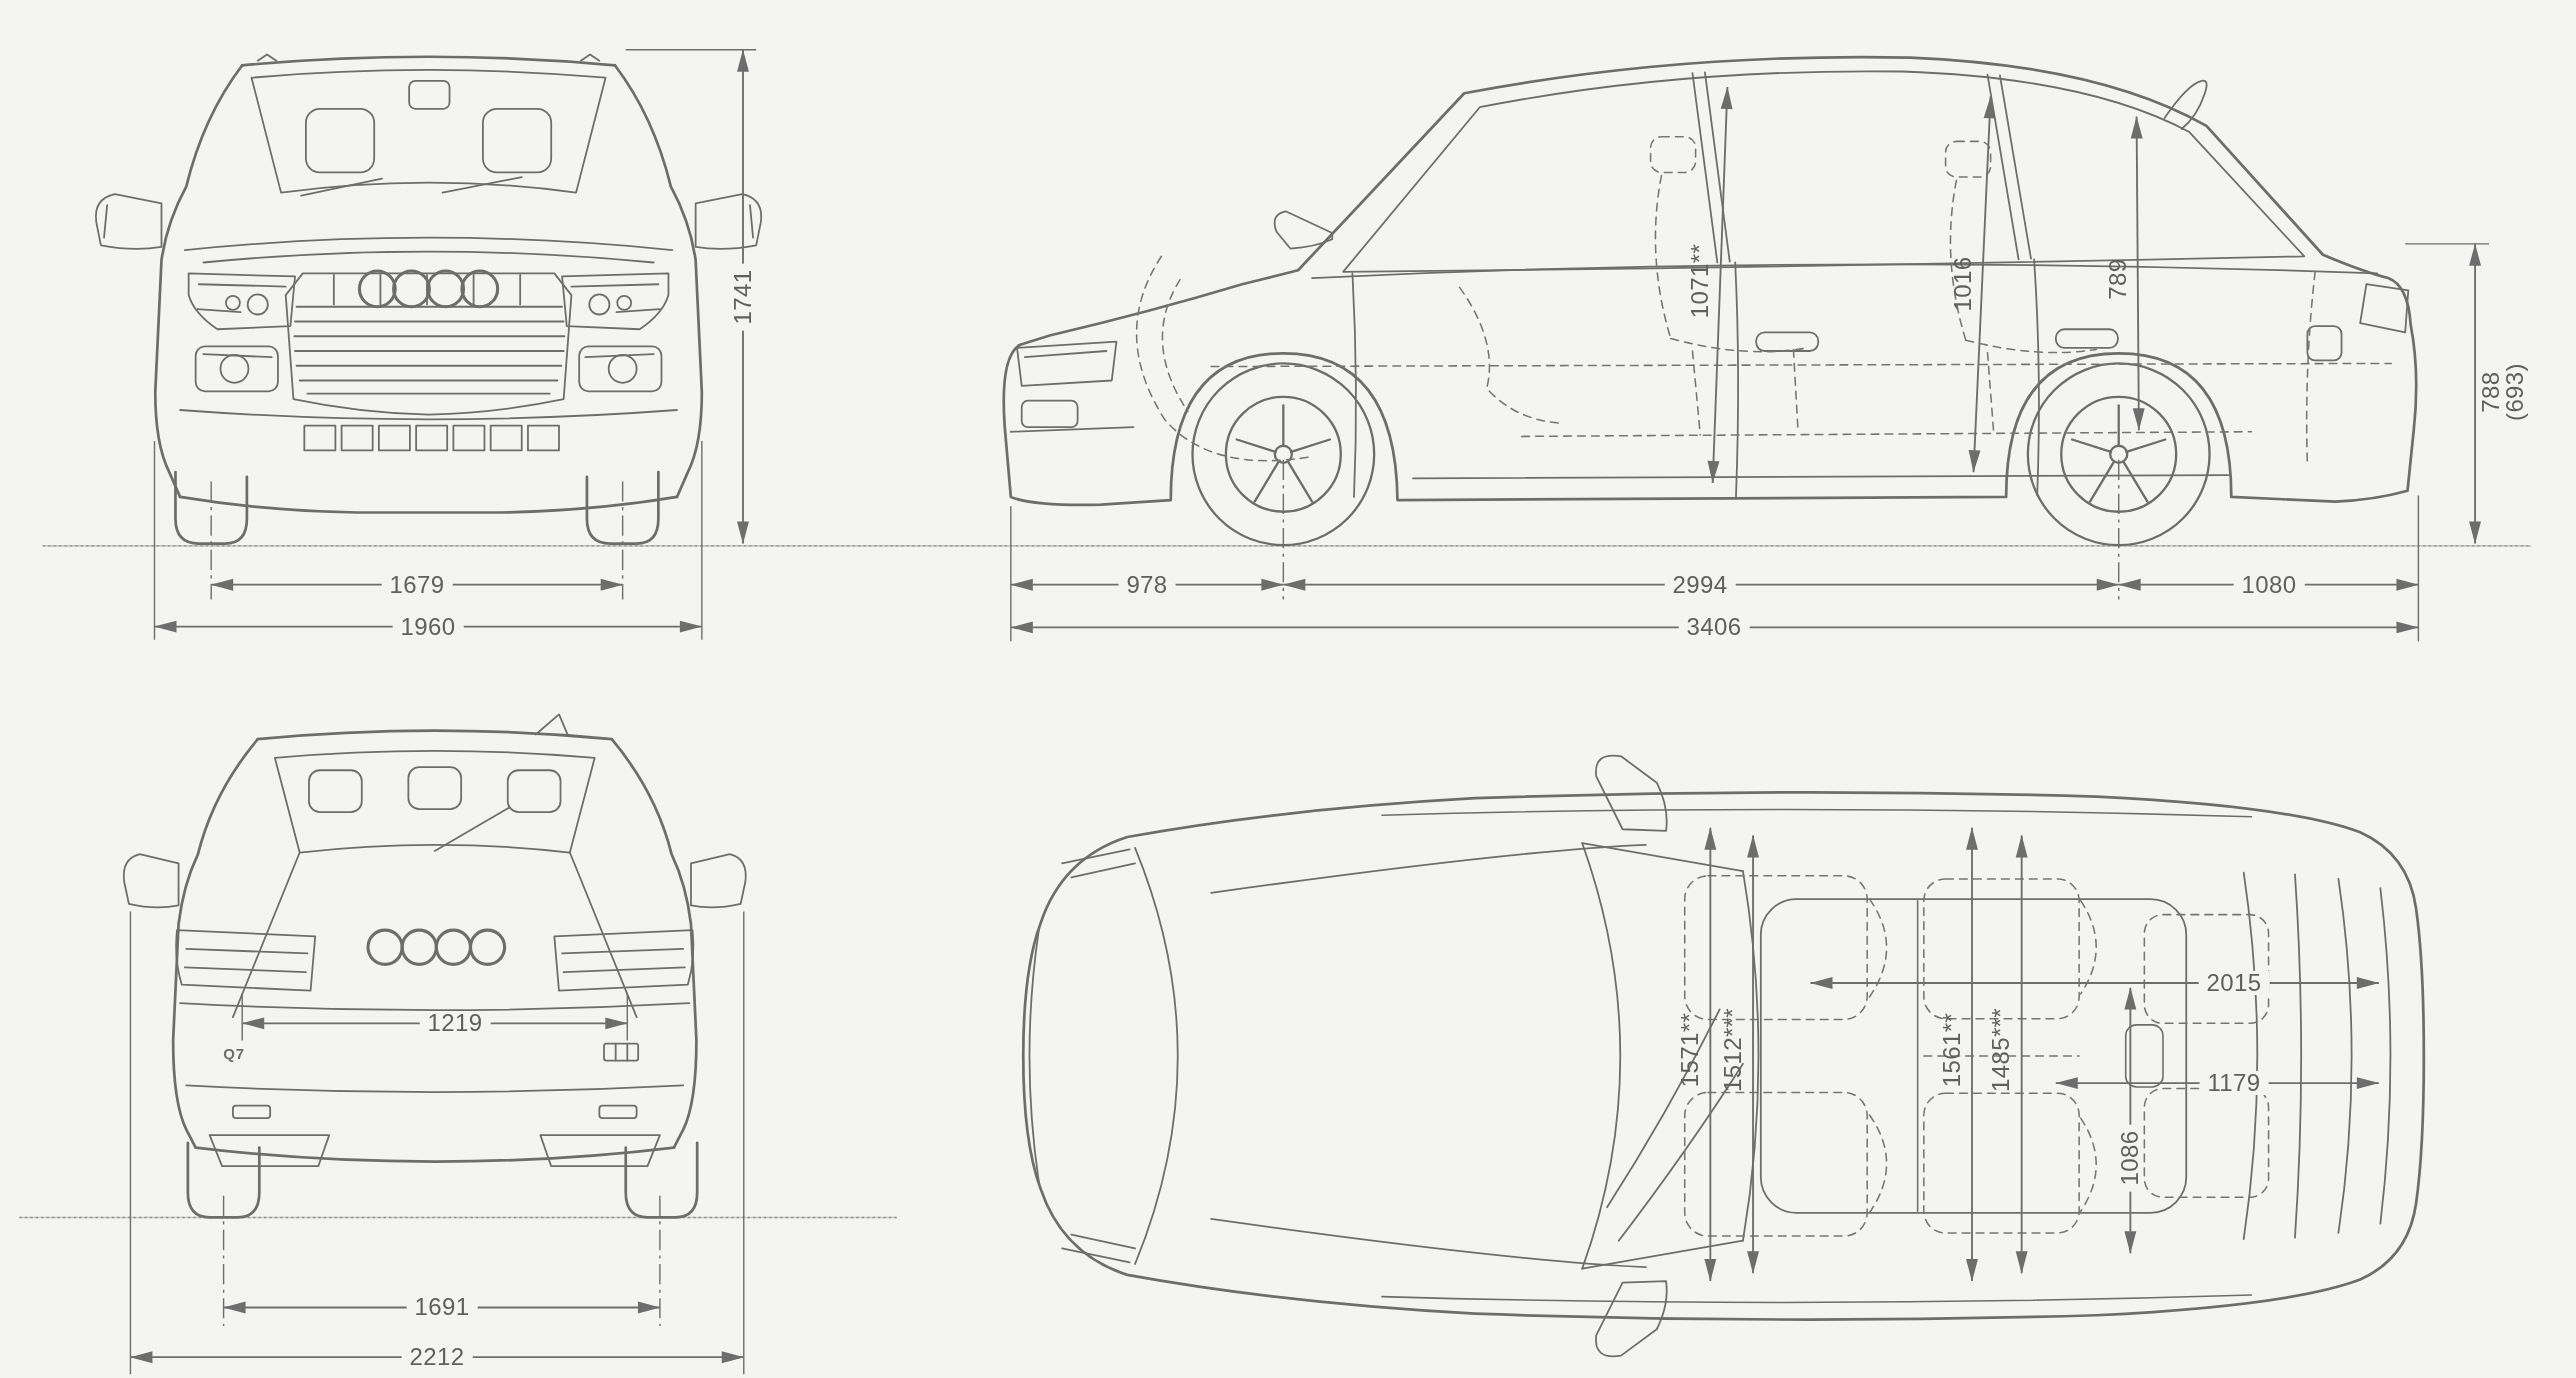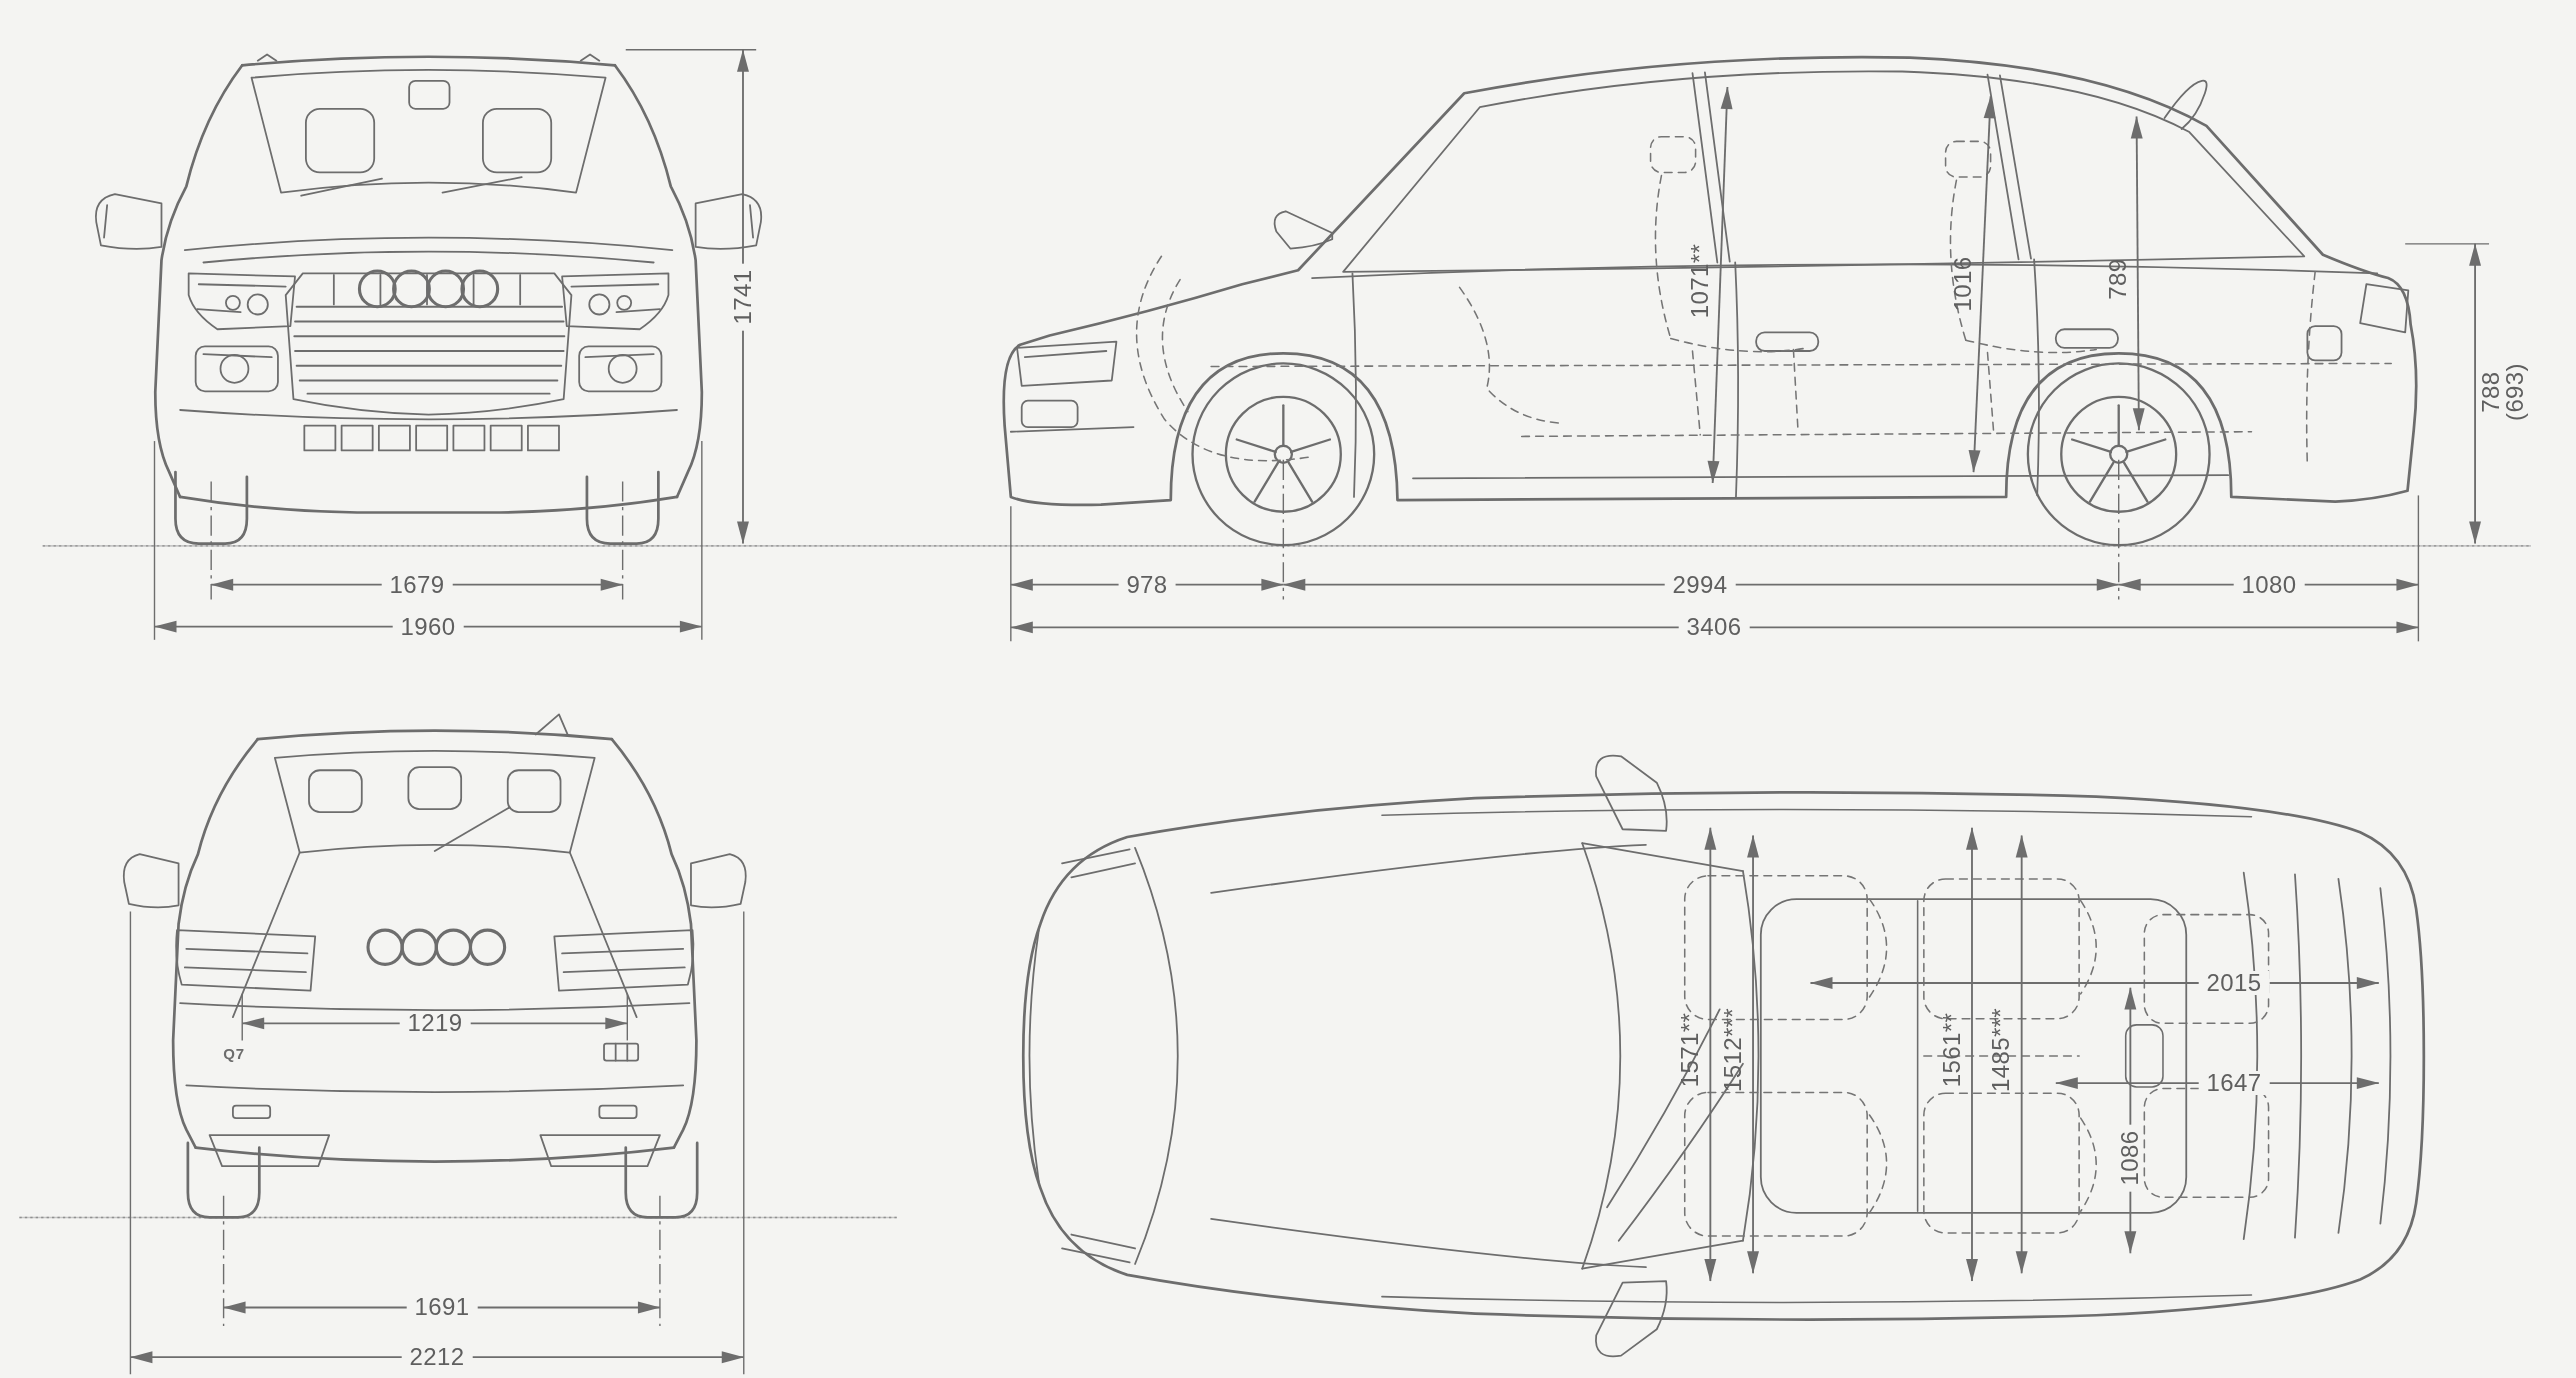--- a/index.html
+++ b/index.html
@@ -317,27 +317,27 @@
   <div class="dim rot" style="left:2118px;top:279px">789</div>
   <div class="dim rot two" style="left:2503px;top:392px">
     <div>788</div>
     <div>(693)</div>
   </div>
   <div class="dim mask" style="left:1147px;top:585px">978</div>
   <div class="dim mask" style="left:1700px;top:585px">2994</div>
   <div class="dim mask" style="left:2269px;top:585px">1080</div>
   <div class="dim mask" style="left:1714px;top:627px">3406</div>
 
-  <div class="dim mask" style="left:435px;top:1023px">1219</div>
+  <div class="dim mask" style="left:455px;top:1023px">1219</div>
   <div class="dim mask" style="left:442px;top:1307px">1691</div>
   <div class="dim mask" style="left:437px;top:1357px">2212</div>
   <div class="badge" style="left:234px;top:1053px">Q7</div>
 
   <div class="dim rot" style="left:1690px;top:1050px">1571**</div>
   <div class="dim rot" style="left:1733px;top:1050px">1512***</div>
   <div class="dim rot" style="left:1952px;top:1050px">1561**</div>
   <div class="dim rot" style="left:2001px;top:1050px">1485***</div>
   <div class="dim mask" style="left:2234px;top:983px">2015</div>
-  <div class="dim mask" style="left:2234px;top:1083px">1647</div>
+  <div class="dim mask" style="left:2234px;top:1083px">1179</div>
   <div class="dim rot mask" style="left:2130px;top:1158px">1086</div>
 
 </div>
 
 
 </body></html>

